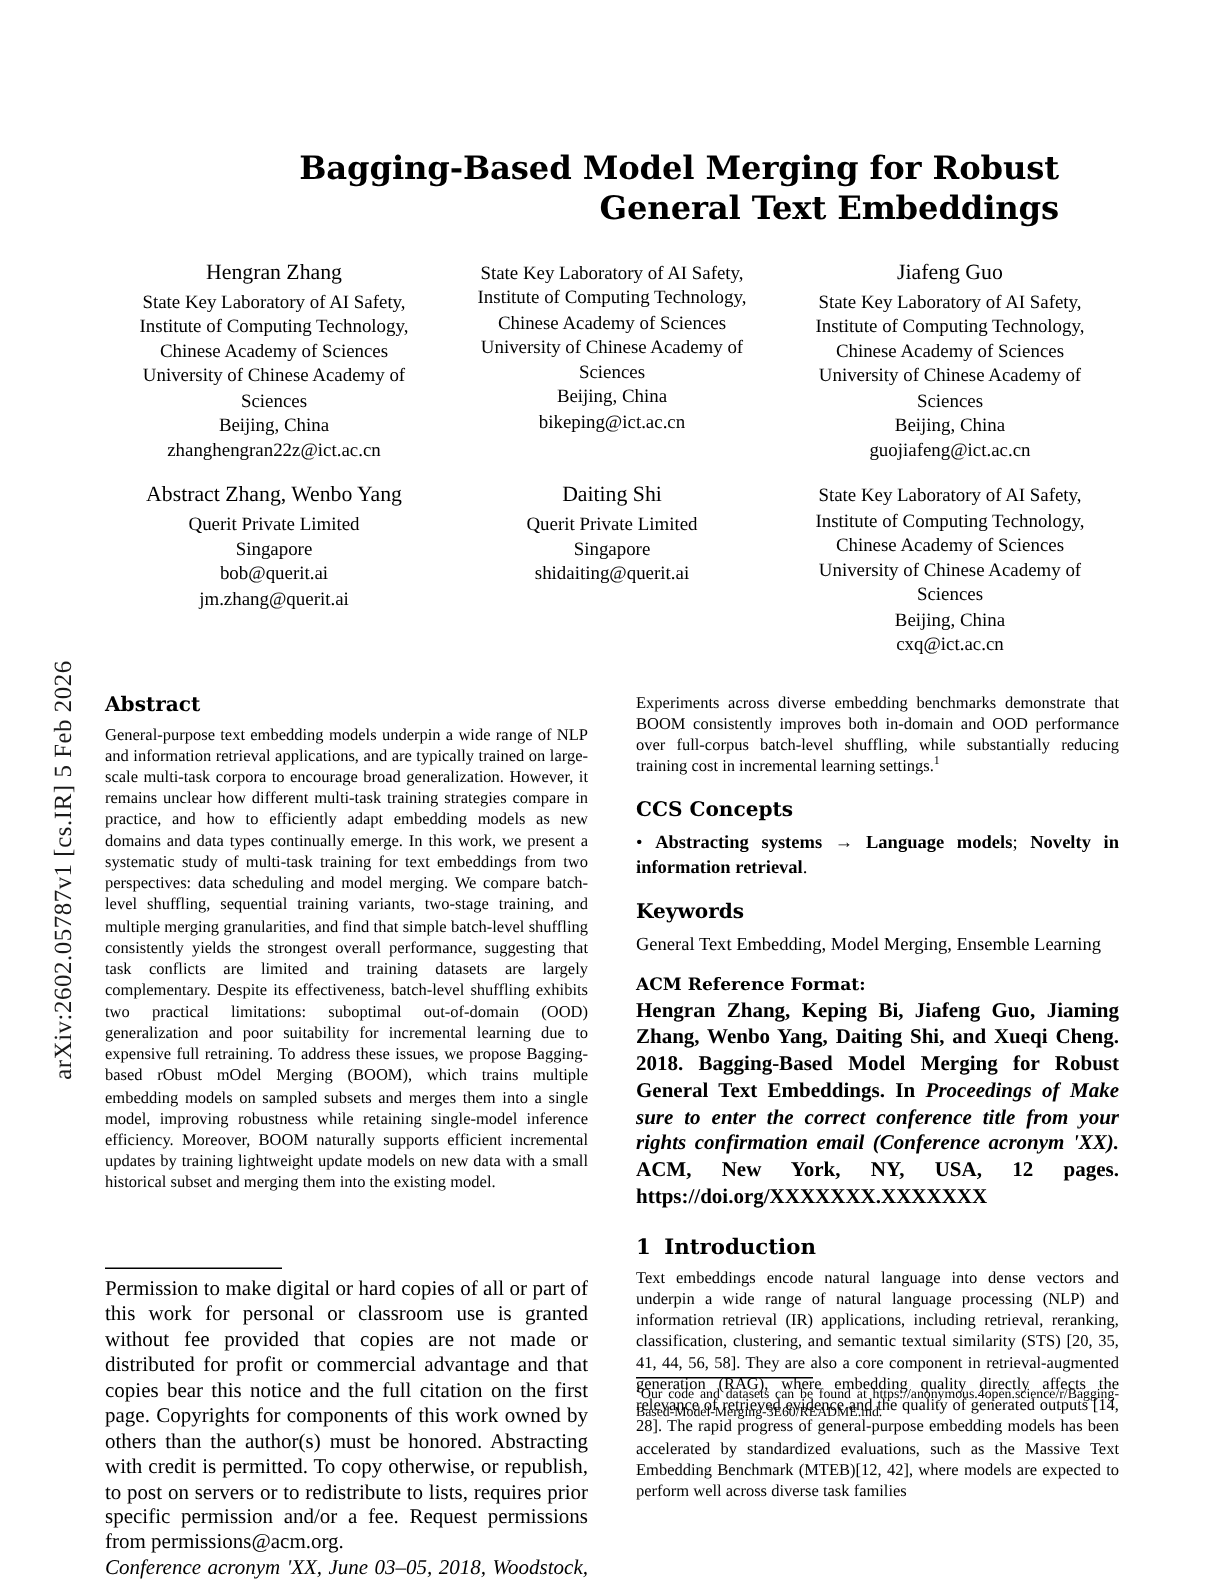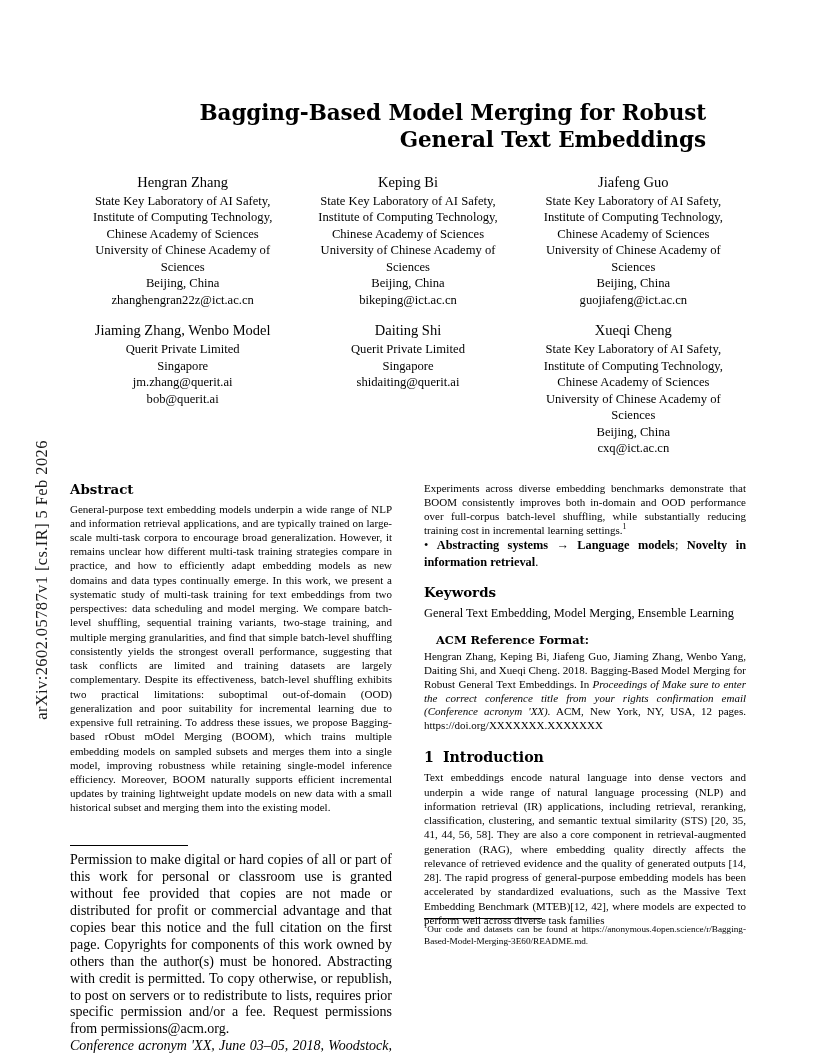--- a/index.html
+++ b/index.html
@@ -114,26 +114,26 @@
 
   .ccs { font-size: 12.35px; line-height: 1.3; text-align: justify; }
   .keywords { font-size: 12.35px; line-height: 1.3; }
 
   .acmref-head {
     font-family: "DejaVu Serif", serif;
     font-weight: bold;
     font-size: 11.4px;
     margin-top: 12px;
     margin-bottom: 3px;
-    margin-left: 12px;
   }
   .acmref {
-    font-size: 11px;
+    font-size: 14px;
     line-height: 1.27;
     text-align: justify;
+    font-weight: bold;
   }
 
   .copyright-box {
     position: absolute;
     left: 70px;
     top: 845px;
     width: 322px;
     font-size: 14px;
     line-height: 1.21;
     text-align: justify;
@@ -179,21 +179,20 @@
         <div class="author-name">Hengran Zhang</div>
         <div class="author-line">State Key Laboratory of AI Safety,</div>
         <div class="author-line">Institute of Computing Technology,</div>
         <div class="author-line">Chinese Academy of Sciences</div>
         <div class="author-line">University of Chinese Academy of</div>
         <div class="author-line">Sciences</div>
         <div class="author-line">Beijing, China</div>
         <div class="author-line">zhanghengran22z@ict.ac.cn</div>
       </div>
       <div class="author-block">
-        <div class="author-name">Keping Bi</div>
         <div class="author-line">State Key Laboratory of AI Safety,</div>
         <div class="author-line">Institute of Computing Technology,</div>
         <div class="author-line">Chinese Academy of Sciences</div>
         <div class="author-line">University of Chinese Academy of</div>
         <div class="author-line">Sciences</div>
         <div class="author-line">Beijing, China</div>
         <div class="author-line">bikeping@ict.ac.cn</div>
       </div>
       <div class="author-block">
         <div class="author-name">Jiafeng Guo</div>
@@ -202,54 +201,54 @@
         <div class="author-line">Chinese Academy of Sciences</div>
         <div class="author-line">University of Chinese Academy of</div>
         <div class="author-line">Sciences</div>
         <div class="author-line">Beijing, China</div>
         <div class="author-line">guojiafeng@ict.ac.cn</div>
       </div>
     </div>
 
     <div class="authors-row second">
       <div class="author-block">
-        <div class="author-name">Jiaming Zhang, Wenbo Model</div>
+        <div class="author-name">Abstract Zhang, Wenbo Yang</div>
         <div class="author-line">Querit Private Limited</div>
         <div class="author-line">Singapore</div>
+        <div class="author-line">bob@querit.ai</div>
         <div class="author-line">jm.zhang@querit.ai</div>
-        <div class="author-line">bob@querit.ai</div>
       </div>
       <div class="author-block">
         <div class="author-name">Daiting Shi</div>
         <div class="author-line">Querit Private Limited</div>
         <div class="author-line">Singapore</div>
         <div class="author-line">shidaiting@querit.ai</div>
       </div>
       <div class="author-block">
-        <div class="author-name">Xueqi Cheng</div>
         <div class="author-line">State Key Laboratory of AI Safety,</div>
         <div class="author-line">Institute of Computing Technology,</div>
         <div class="author-line">Chinese Academy of Sciences</div>
         <div class="author-line">University of Chinese Academy of</div>
         <div class="author-line">Sciences</div>
         <div class="author-line">Beijing, China</div>
         <div class="author-line">cxq@ict.ac.cn</div>
       </div>
     </div>
 
     <div class="columns">
 
       <div class="col left">
         <h2 class="sec">Abstract</h2>
         <p class="body">General-purpose text embedding models underpin a wide range of NLP and information retrieval applications, and are typically trained on large-scale multi-task corpora to encourage broad generalization. However, it remains unclear how different multi-task training strategies compare in practice, and how to efficiently adapt embedding models as new domains and data types continually emerge. In this work, we present a systematic study of multi-task training for text embeddings from two perspectives: data scheduling and model merging. We compare batch-level shuffling, sequential training variants, two-stage training, and multiple merging granularities, and find that simple batch-level shuffling consistently yields the strongest overall performance, suggesting that task conflicts are limited and training datasets are largely complementary. Despite its effectiveness, batch-level shuffling exhibits two practical limitations: suboptimal out-of-domain (OOD) generalization and poor suitability for incremental learning due to expensive full retraining. To address these issues, we propose Bagging-based rObust mOdel Merging (BOOM), which trains multiple embedding models on sampled subsets and merges them into a single model, improving robustness while retaining single-model inference efficiency. Moreover, BOOM naturally supports efficient incremental updates by training lightweight update models on new data with a small historical subset and merging them into the existing model.</p>
       </div>
 
       <div class="col right">
         <p class="body"><span>Experiments across diverse embedding benchmarks demonstrate that BOOM consistently improves both in-domain and OOD performance over full-corpus batch-level shuffling, while substantially reducing training cost in incremental learning settings.</span><sup>1</sup></p>
 
+        <h2 class="sec spaced">CCS Concepts</h2>
         <div class="ccs">
           <span>•</span>
           <span class="small-bold">Abstracting systems</span>
           <span class="small-bold">→</span>
           <span class="small-bold">Language models</span><span>;</span>
           <span class="small-bold">Novelty in information retrieval</span><span>.</span>
         </div>
 
         <h2 class="sec spaced">Keywords</h2>
         <div class="keywords">General Text Embedding, Model Merging, Ensemble Learning</div>

